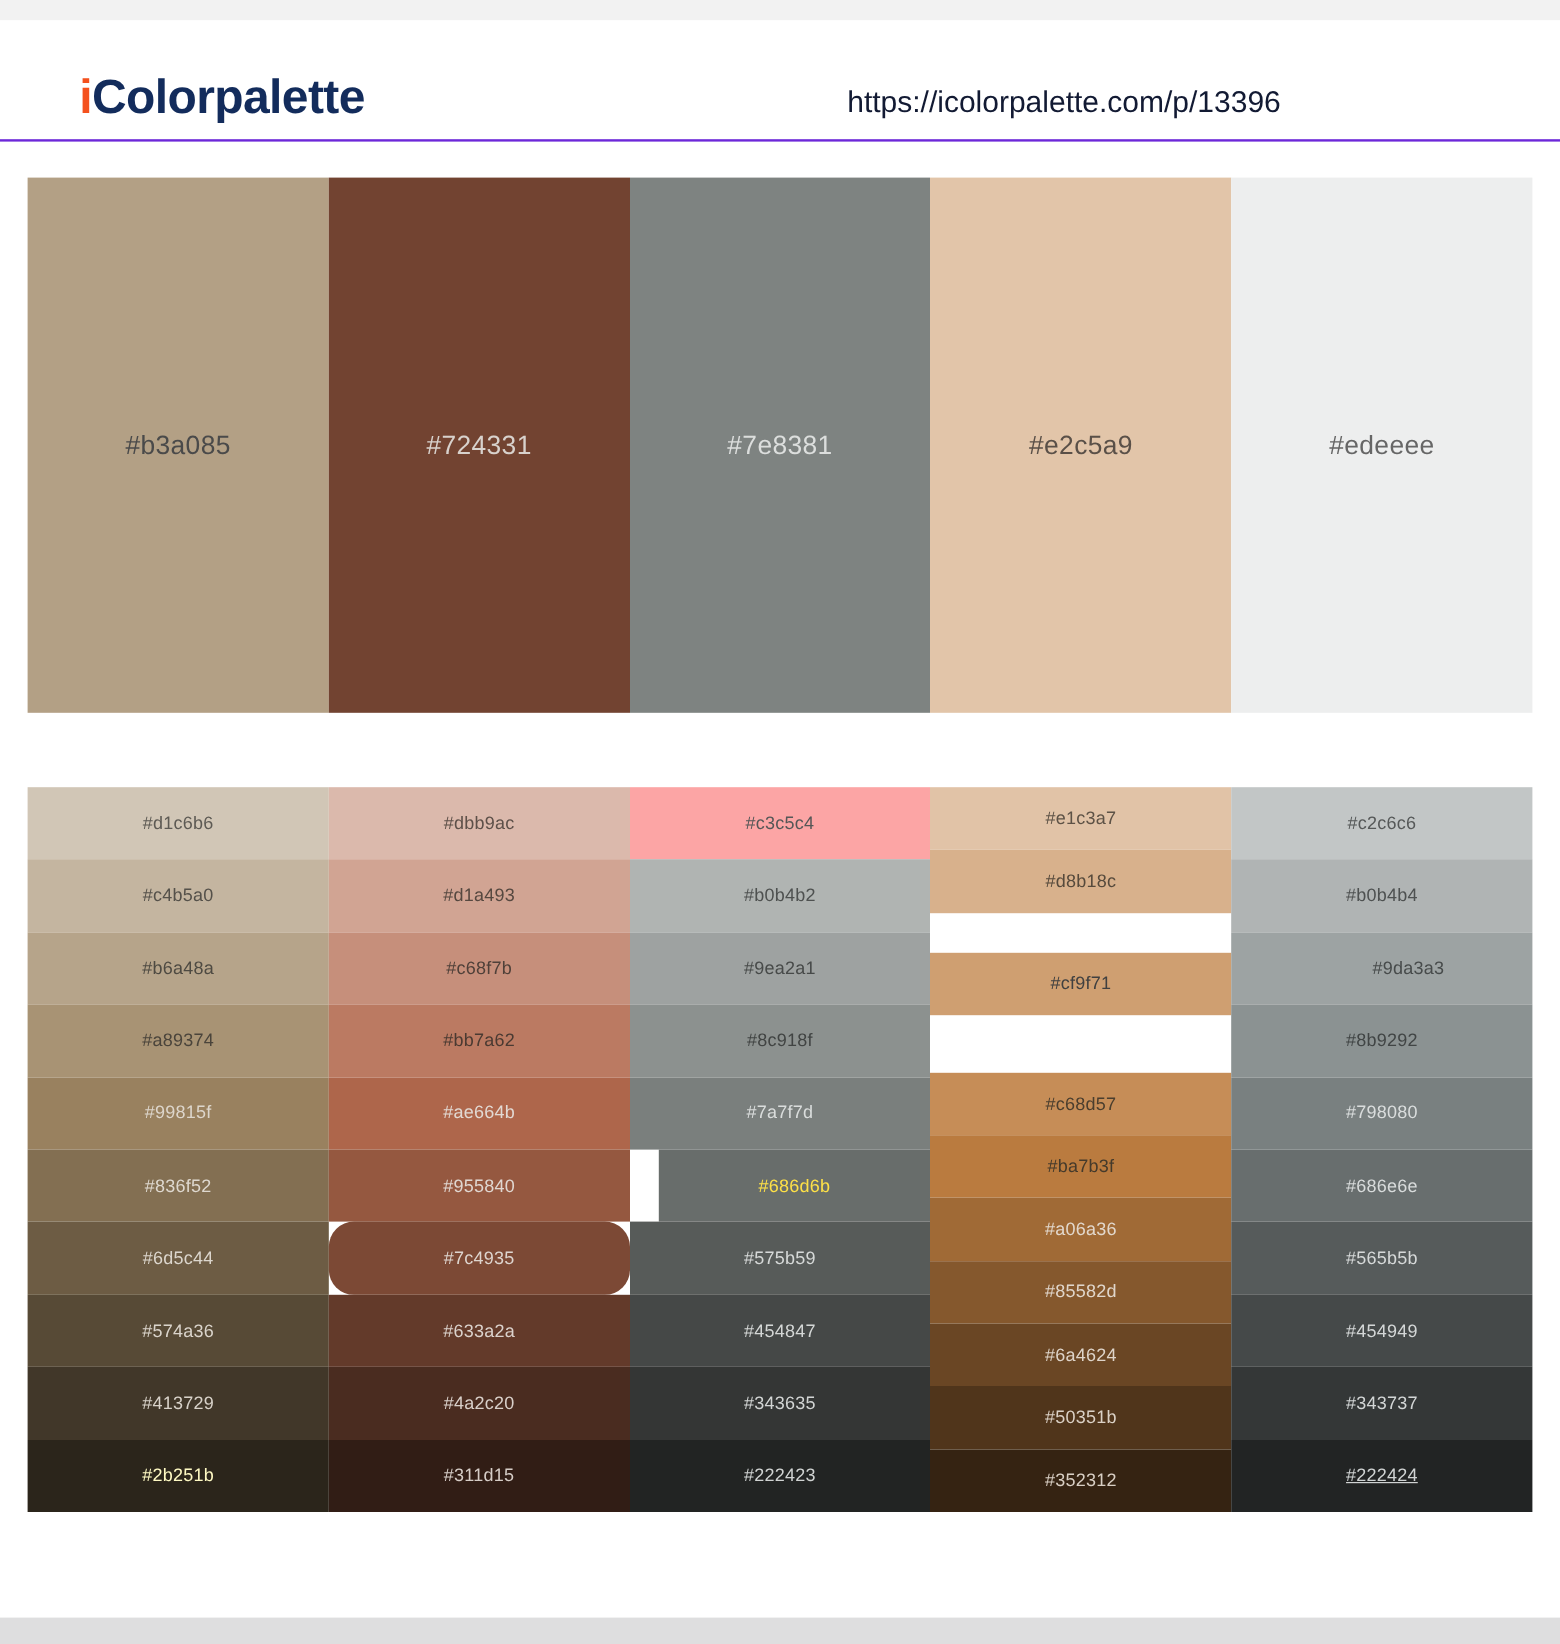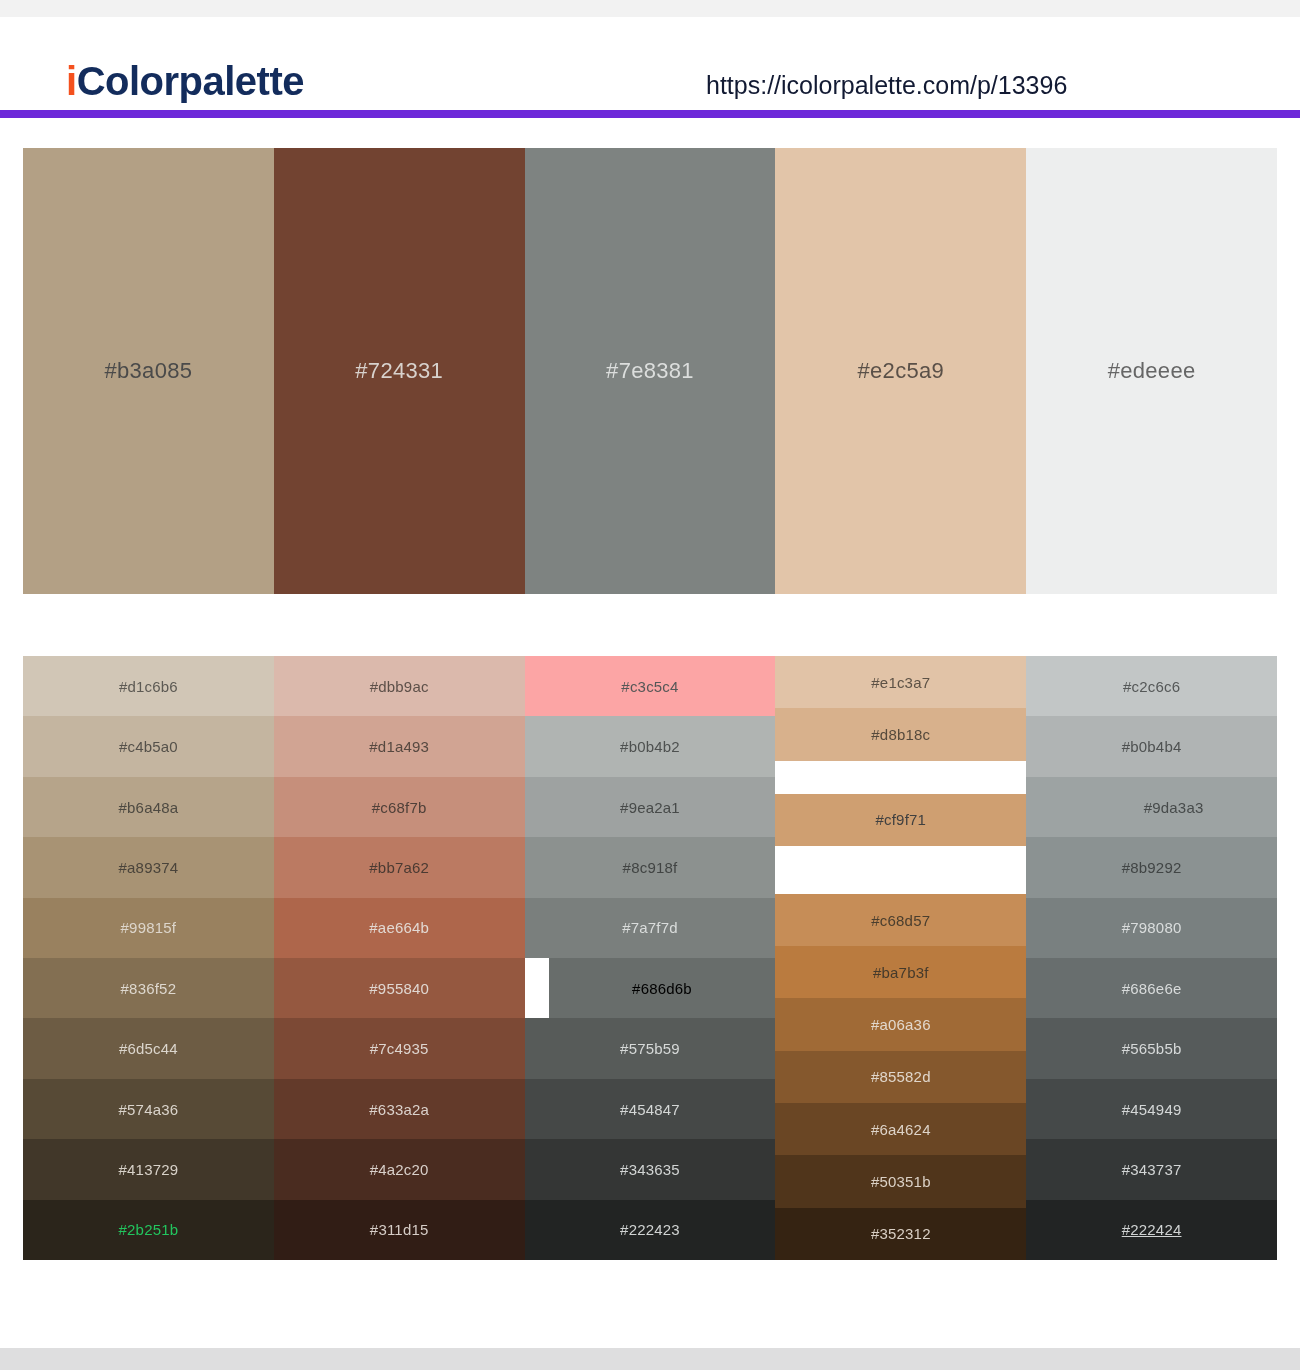--- a/index.html
+++ b/index.html
@@ -27,21 +27,21 @@
     background: #f2f2f2;
   }
 
   
   .header {
     position: absolute;
     top: 17px; left: 0;
     width: 1300px;
     height: 101px;
     background: #ffffff;
-    border-bottom: 8px solid #6d28d9;
+    border-bottom: 2px solid #6d28d9;
   }
   .logo {
     position: absolute;
     left: 66px;
     top: 44px;
     font-size: 40px;
     font-weight: bold;
     letter-spacing: -0.5px;
     white-space: nowrap;
     line-height: 1;
@@ -152,41 +152,41 @@
       <div class="shade-col">
         <div class="shade-cell" style="background: rgb(209, 198, 182); color: rgb(93, 90, 84);">#d1c6b6</div>
         <div class="shade-cell" style="background: rgb(196, 181, 160); color: rgb(85, 81, 74);">#c4b5a0</div>
         <div class="shade-cell" style="background: rgb(182, 164, 138); color: rgb(78, 74, 66);">#b6a48a</div>
         <div class="shade-cell" style="background: rgb(168, 147, 116); color: rgb(74, 68, 59);">#a89374</div>
         <div class="shade-cell" style="background: rgb(153, 129, 95); color: rgb(221, 214, 204);">#99815f</div>
         <div class="shade-cell" style="background: rgb(131, 111, 82); color: rgb(222, 216, 207);">#836f52</div>
         <div class="shade-cell" style="background: rgb(109, 92, 68); color: rgb(220, 214, 205);">#6d5c44</div>
         <div class="shade-cell" style="background: rgb(87, 74, 54); color: rgb(218, 212, 203);">#574a36</div>
         <div class="shade-cell" style="background: rgb(65, 55, 41); color: rgb(216, 210, 201);">#413729</div>
-        <div class="shade-cell" style="background: rgb(43, 37, 27); color: #22c55e;">#2b251b</div>
+        <div class="shade-cell" style="background: rgb(43, 37, 27); color: #fef9c3;">#2b251b</div>
       </div>
       <div class="shade-col">
         <div class="shade-cell" style="background: rgb(219, 185, 172); color: rgb(93, 80, 73);">#dbb9ac</div>
         <div class="shade-cell" style="background: rgb(209, 164, 147); color: rgb(86, 72, 64);">#d1a493</div>
         <div class="shade-cell" style="background: rgb(198, 143, 123); color: rgb(79, 64, 57);">#c68f7b</div>
         <div class="shade-cell" style="background: rgb(187, 122, 98); color: rgb(74, 58, 50);">#bb7a62</div>
         <div class="shade-cell" style="background: rgb(174, 102, 75); color: rgb(226, 217, 211);">#ae664b</div>
         <div class="shade-cell" style="background: rgb(149, 88, 64); color: rgb(224, 215, 209);">#955840</div>
-        <div class="shade-cell" style="background: rgb(124, 73, 53); color: rgb(222, 213, 207);">#7c4935</div>
+        <div class="shade-cell" style="background: rgb(124, 73, 53); color: rgb(222, 213, 207); border-radius: 21px;">#7c4935</div>
         <div class="shade-cell" style="background: rgb(99, 58, 42); color: rgb(219, 210, 204);">#633a2a</div>
         <div class="shade-cell" style="background: rgb(74, 44, 32); color: rgb(217, 208, 202);">#4a2c20</div>
         <div class="shade-cell" style="background: rgb(49, 29, 21); color: rgb(214, 205, 199);">#311d15</div>
       </div>
       <div class="shade-col">
         <div class="shade-cell" style="background: #fca5a5; color: rgb(85, 87, 87);">#c3c5c4</div>
         <div class="shade-cell" style="background: rgb(176, 180, 178); color: rgb(78, 81, 80);">#b0b4b2</div>
         <div class="shade-cell" style="background: rgb(158, 162, 161); color: rgb(71, 74, 73);">#9ea2a1</div>
         <div class="shade-cell" style="background: rgb(140, 145, 143); color: rgb(65, 68, 67);">#8c918f</div>
         <div class="shade-cell" style="background: rgb(122, 127, 125); color: rgb(218, 221, 220);">#7a7f7d</div>
-        <div class="shade-cell" style="background: rgb(104, 109, 107); color: #000000; margin-left: 24px;">#686d6b</div>
+        <div class="shade-cell" style="background: rgb(104, 109, 107); color: #fde047; margin-left: 24px;">#686d6b</div>
         <div class="shade-cell" style="background: rgb(87, 91, 89); color: rgb(214, 217, 216);">#575b59</div>
         <div class="shade-cell" style="background: rgb(69, 72, 71); color: rgb(212, 215, 214);">#454847</div>
         <div class="shade-cell" style="background: rgb(52, 54, 53); color: rgb(210, 213, 212);">#343635</div>
         <div class="shade-cell" style="background: rgb(34, 36, 35); color: rgb(208, 211, 210);">#222423</div>
       </div>
       <div class="shade-col">
         <div class="shade-cell" style="background: rgb(225, 195, 167); color: rgb(93, 82, 70);">#e1c3a7</div>
         <div class="shade-cell" style="background: rgb(216, 177, 140); color: rgb(86, 74, 60);">#d8b18c</div>
         <div class="shade-cell" style="background: rgb(207, 159, 113); color: #404040; margin-top: 33px;">#cf9f71</div>
         <div class="shade-cell" style="background: rgb(198, 141, 87); color: rgb(74, 62, 46); margin-top: 48px;">#c68d57</div>

